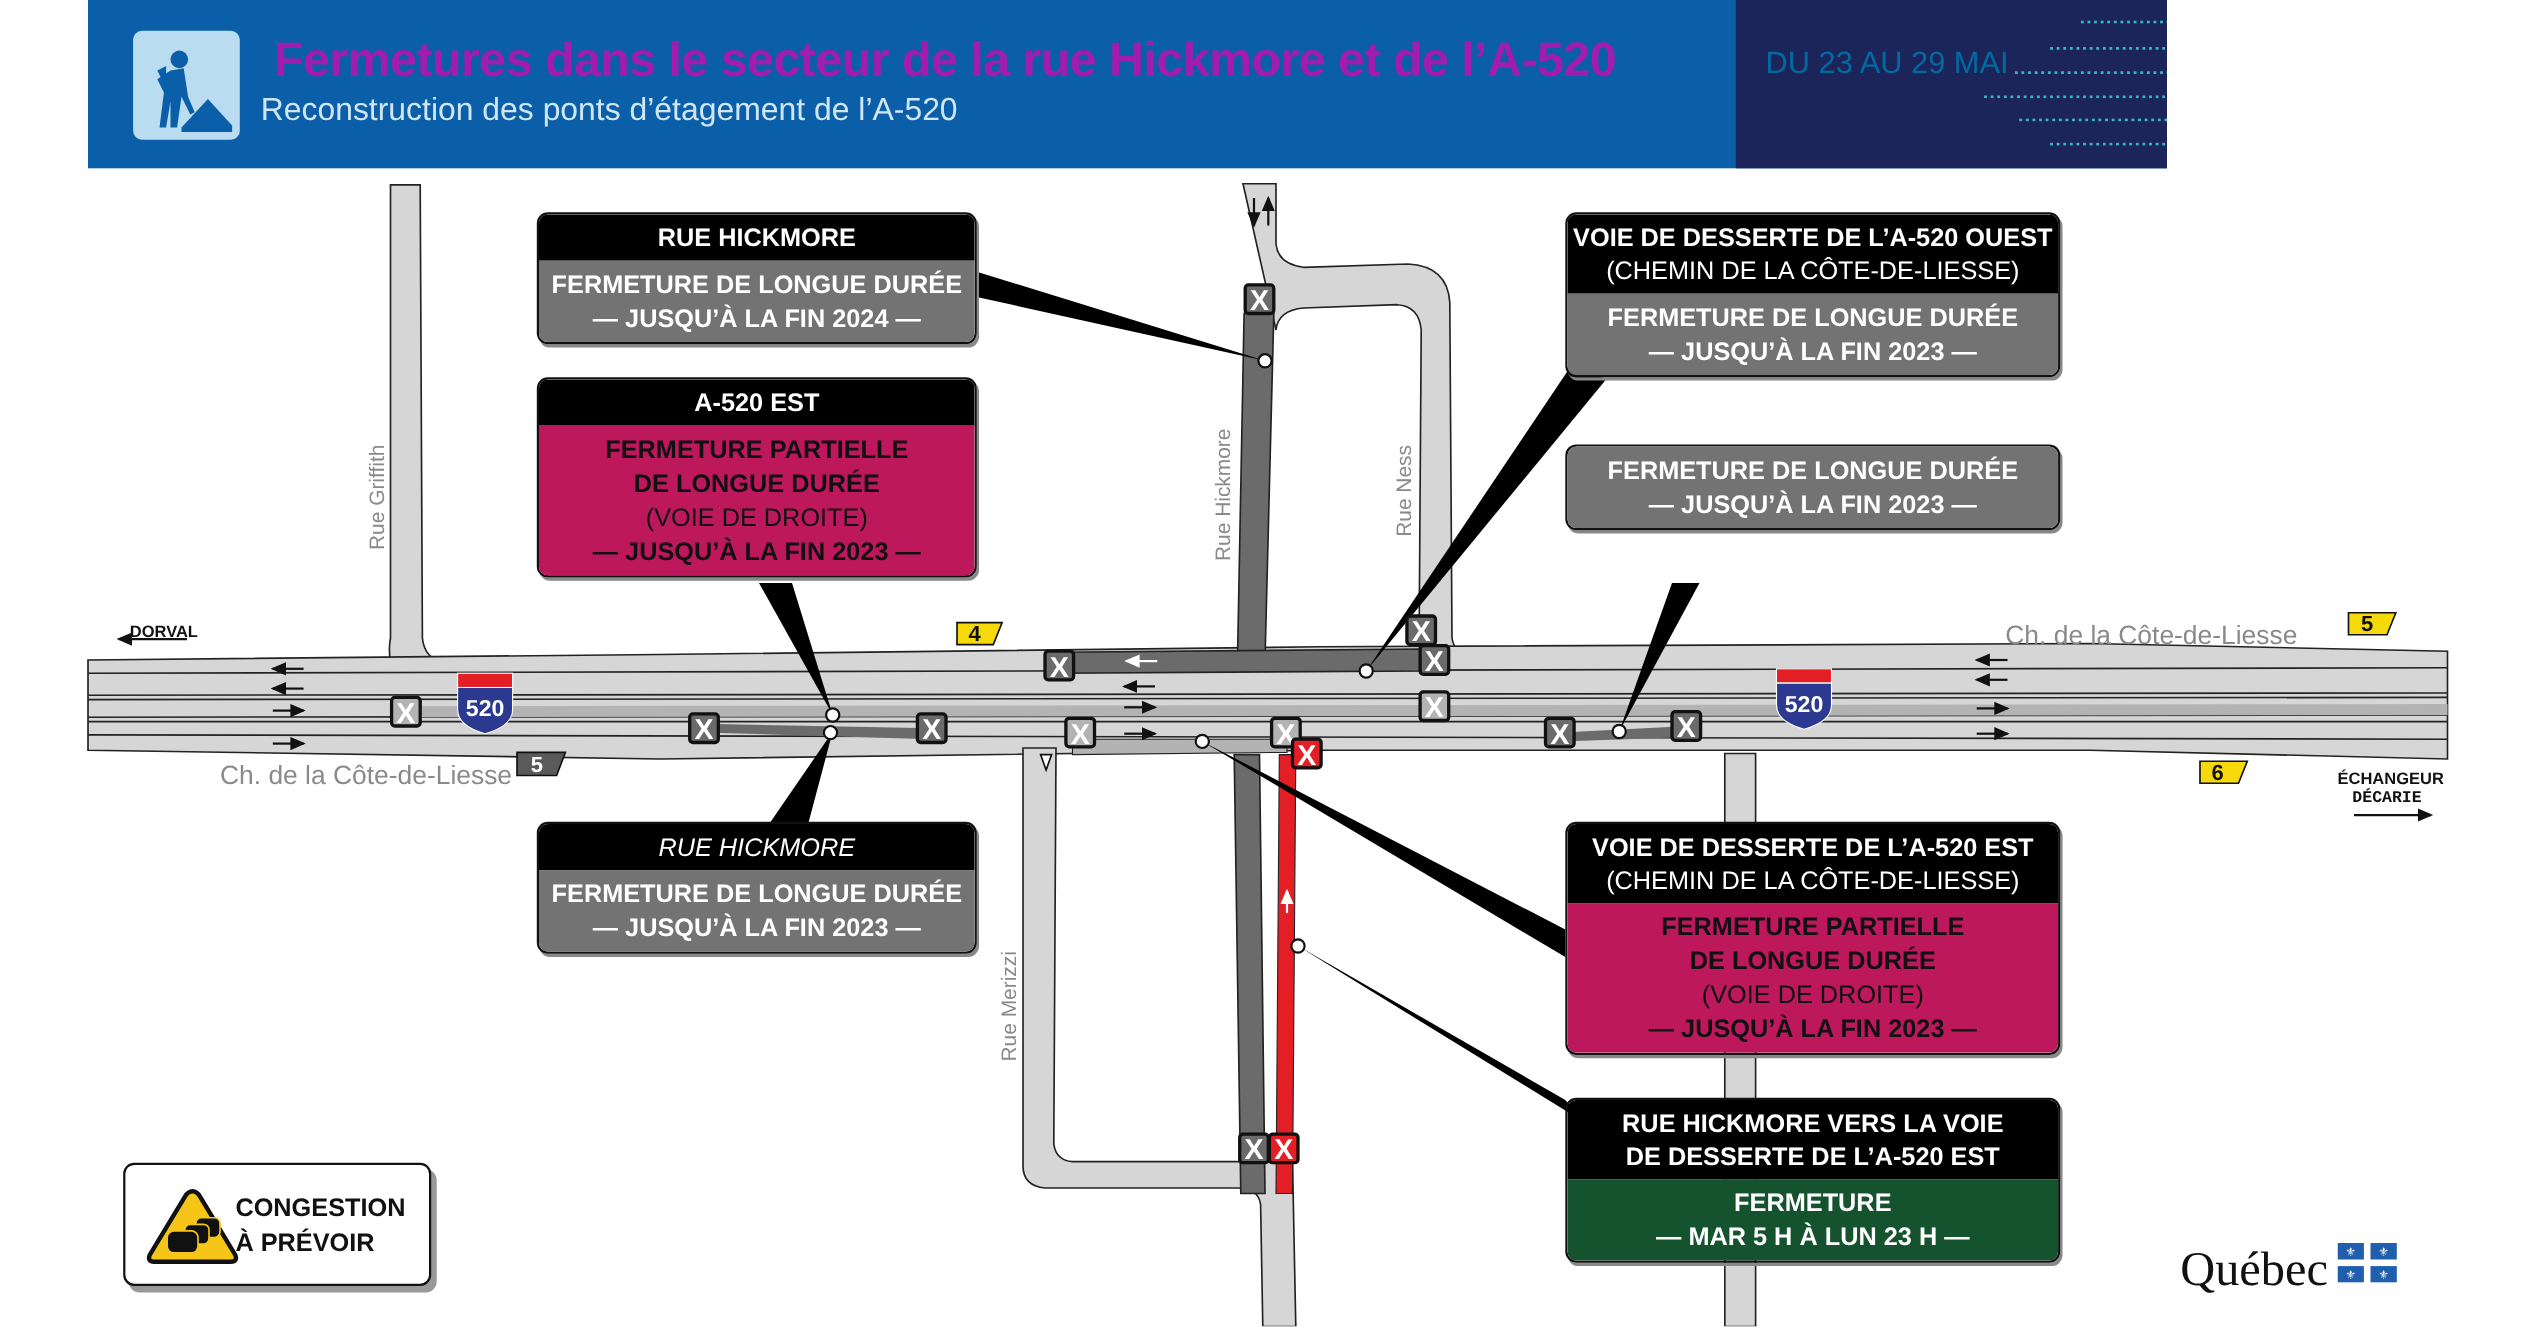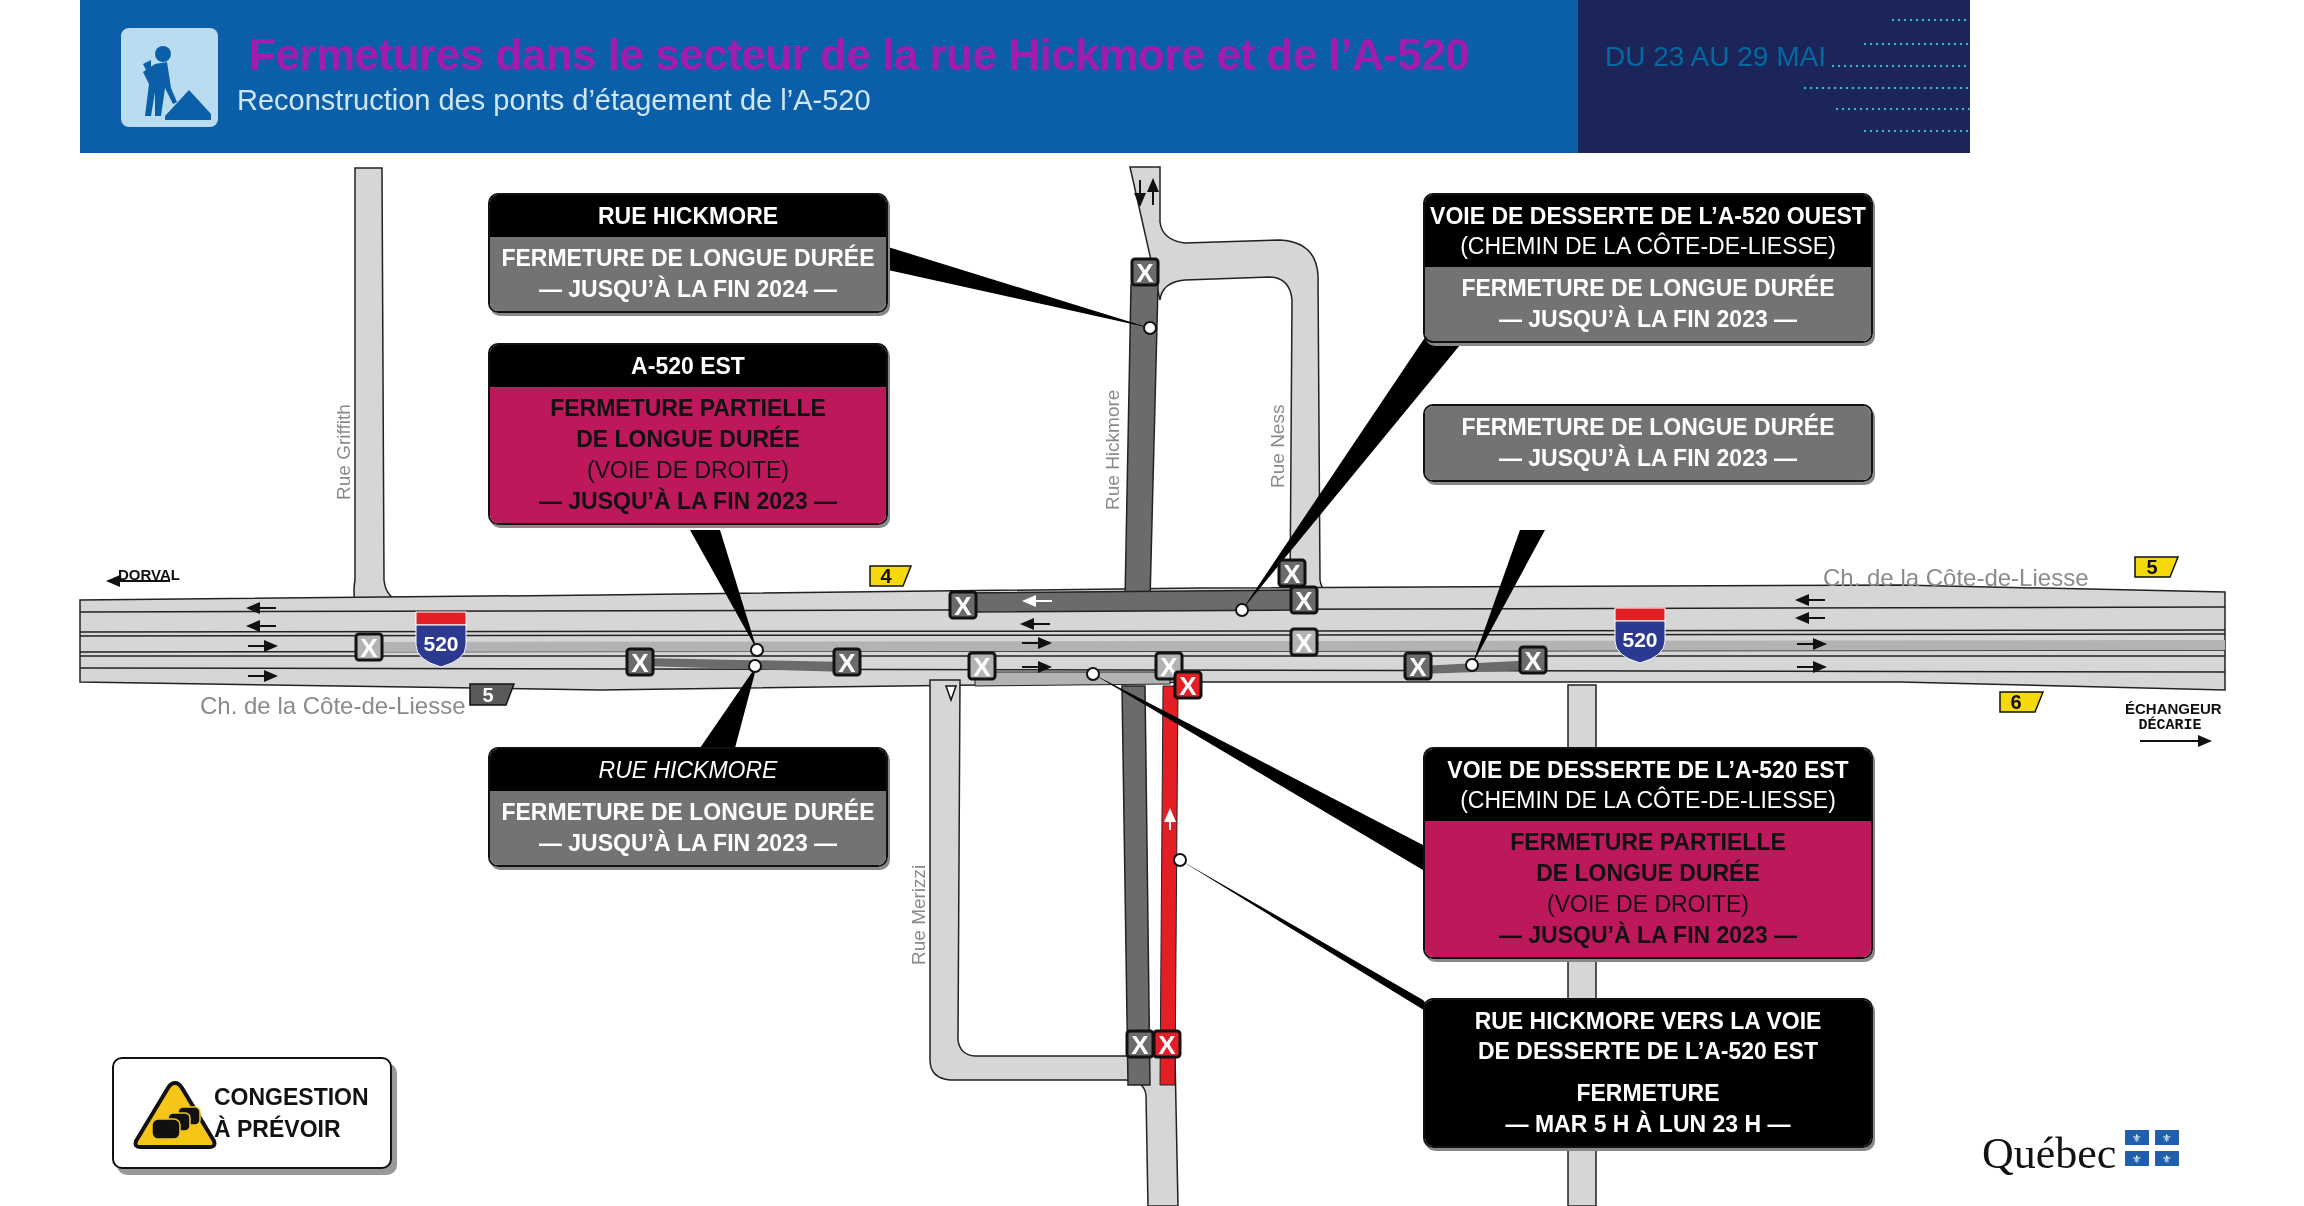--- a/index.html
+++ b/index.html
@@ -13,21 +13,21 @@
   .dots{position:absolute;right:334px;height:4px;background-image:radial-gradient(circle,#37b5cc 1.3px,transparent 1.6px);background-size:6px 4px;}
   .map{position:absolute;left:0;top:0;}
   .box{position:absolute;border:2px solid #111;border-radius:10px;overflow:hidden;text-align:center;box-shadow:2px 3px 0 #888;}
   .box .hd{background:#000;color:#fff;font-weight:bold;font-size:23px;padding:6px 4px 6px;line-height:30px;}
   .box .hd .sub{font-weight:normal;display:block;}
   .box .hd .it{font-weight:normal;font-style:italic;display:block;}
   .box .bd{font-weight:bold;font-size:23px;line-height:31px;padding:6px 4px;}
   .box .bd .norm{font-weight:normal;display:block;}
   .dark .bd{background:#737373;color:#fff;}
   .light .bd{background:#be185d;color:#111;}
-  .red .bd{background:#000000;color:#fff;}
+  .red .bd{background:#14532d;color:#fff;}
   .lbl{position:absolute;color:#8a8a8a;font-size:24px;white-space:nowrap;}
   .vlbl{position:absolute;color:#8a8a8a;font-size:19px;white-space:nowrap;transform:rotate(-90deg);transform-origin:left top;}
   .dir{position:absolute;font-weight:bold;font-size:15px;color:#111;white-space:nowrap;text-align:center;line-height:17px;}
   .cong{position:absolute;left:112px;top:1057px;width:276px;height:108px;border:2px solid #111;border-radius:10px;background:#fff;box-shadow:5px 6px 0 #999;}
   .cong-text{position:absolute;left:100px;top:22px;font-weight:bold;font-size:23px;line-height:32px;color:#111;}
   .qc{position:absolute;left:1982px;top:1128px;}
   .qc-word{font-family:"Liberation Serif",serif;font-size:44px;color:#111;}
 </style>
 </head>
 <body>

